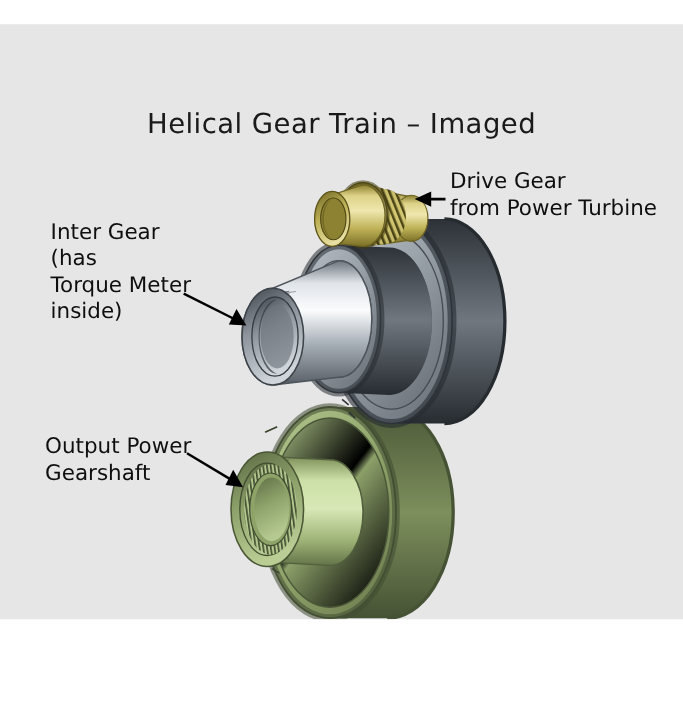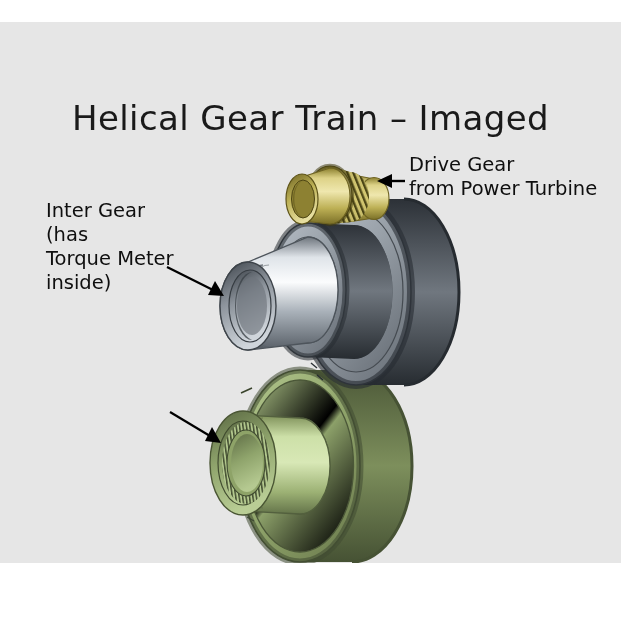--- a/index.html
+++ b/index.html
@@ -27,21 +27,21 @@
     height: 541px;
     background: #e6e6e6;
     overflow: hidden;
   }
   #title {
     position: absolute;
     left: 0;
     top: 76px;
     width: 621px;
     text-align: center;
-    font-size: 34px;
+    font-size: 25px;
     letter-spacing: 0.4px;
     color: #1a1a1a;
     font-family: "DejaVu Sans", sans-serif;
     white-space: nowrap;
   }
   .callout {
     position: absolute;
     color: #0f0f0f;
     font-size: 19.5px;
     line-height: 24px;
@@ -317,15 +317,17 @@
     </svg>
 
     <div class="callout" id="label-drive">Drive Gear
 from Power Turbine</div>
 
     <div class="callout" id="label-inter">Inter Gear
 (has
 Torque Meter
 inside)</div>
 
+    <div class="callout" id="label-output">Output Power
+Gearshaft</div>
 
   </div>
 </div>
 
 </body></html>

